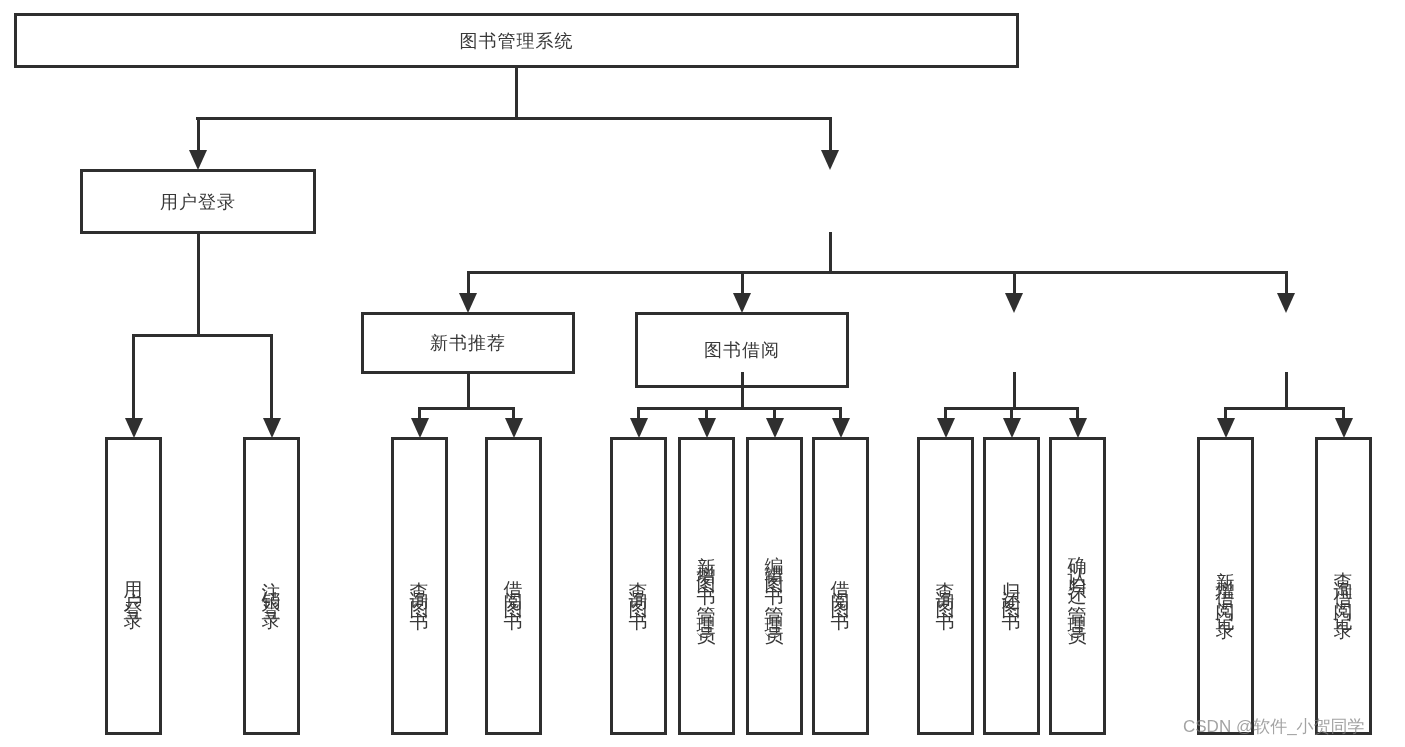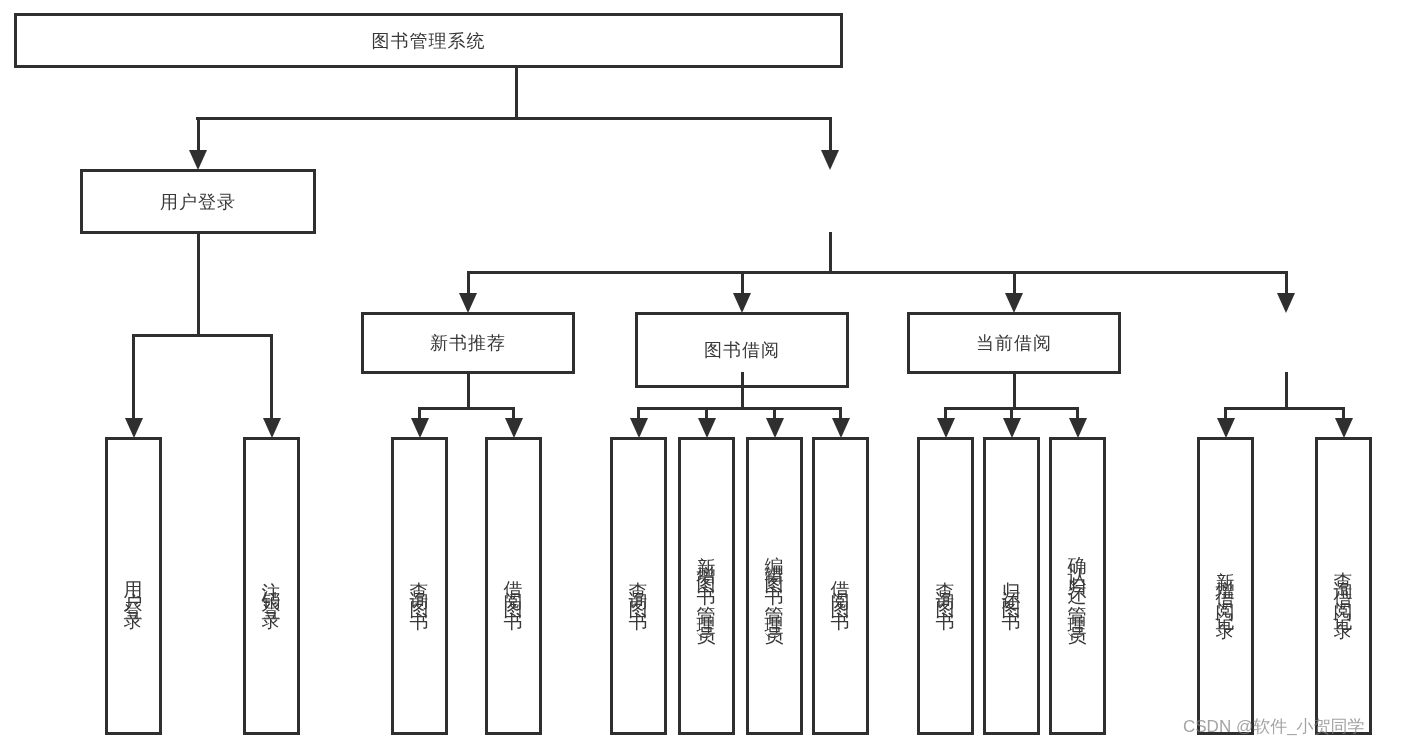--- a/index.html
+++ b/index.html
@@ -55,21 +55,21 @@
     color: rgba(128,128,128,0.72);
     white-space: nowrap;
     z-index: 5;
   }
 </style>
 </head>
 <body>
 
 <div class="canvas">
 
-  <div class="box hbox" style="left:14px; top:13px; width:829px; height:55px;">
+  <div class="box hbox" style="left:14px; top:13px; width:1005px; height:55px;">
     <span class="lbl">图书管理系统</span>
   </div>
 
   <div class="vline" style="left:515px; top:66px; height:53px;"></div>
   <div class="hline" style="left:196px; top:117px; width:636px;"></div>
   <div class="vline" style="left:196.5px; top:117px; height:40px;"></div>
   <div class="ah" style="left:189px; top:150px;"></div>
   <div class="vline" style="left:828.5px; top:117px; height:40px;"></div>
   <div class="ah" style="left:821px; top:150px;"></div>
 
@@ -93,23 +93,20 @@
   <div class="vline" style="left:1012.5px; top:271px; height:25px;"></div>
   <div class="ah" style="left:1005px; top:293px;"></div>
   <div class="vline" style="left:1284.5px; top:271px; height:25px;"></div>
   <div class="ah" style="left:1277px; top:293px;"></div>
 
   <div class="box hbox" style="left:361px; top:312px; width:214px; height:62px;font-family:Liberation Serif, serif;">
     <span class="lbl">新书推荐</span>
   </div>
   <div class="box hbox" style="left:635px; top:312px; width:214px; height:76px;">
     <span class="lbl">图书借阅</span>
-  </div>
-  <div class="box hbox" style="left:907px; top:312px; width:214px; height:62px;">
-    <span class="lbl">当前借阅</span>
   </div>
 
   <div class="vline" style="left:466.5px; top:372px; height:37px;"></div>
   <div class="hline" style="left:418px; top:407px; width:97px;"></div>
   <div class="vline" style="left:418px; top:407px; height:14px;"></div>
   <div class="ah" style="left:410.5px; top:418px;"></div>
   <div class="vline" style="left:512px; top:407px; height:14px;"></div>
   <div class="ah" style="left:504.5px; top:418px;"></div>
 
   <div class="vline" style="left:740.5px; top:372px; height:37px;"></div>

